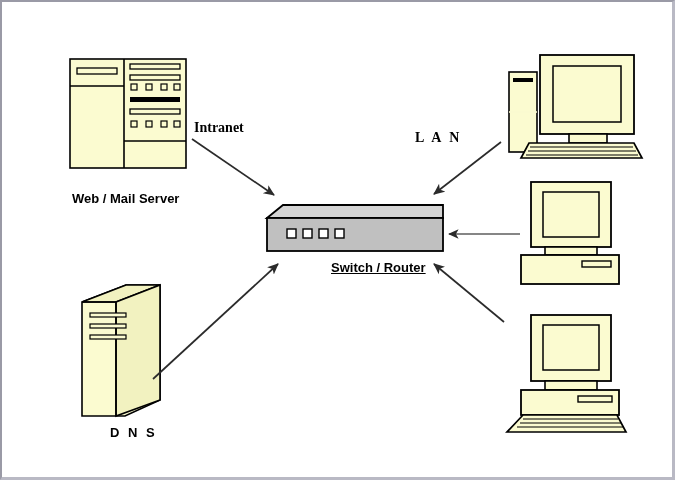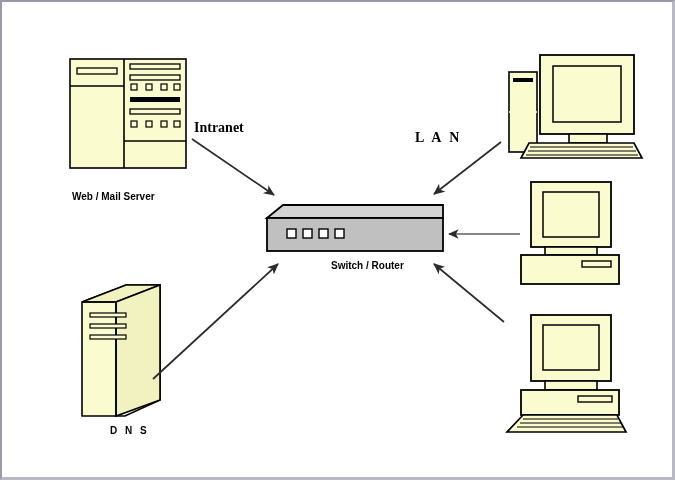--- a/index.html
+++ b/index.html
@@ -27,21 +27,21 @@
   #canvas {
     position: absolute;
     inset: 0;
     width: 675px;
     height: 480px;
   }
   .node-label {
     position: absolute;
     font-family: "Liberation Sans", sans-serif;
     font-weight: bold;
-    font-size: 10px;
+    font-size: 13px;
     color: #000000;
     white-space: nowrap;
     line-height: 1;
   }
   .link-label {
     position: absolute;
     font-family: Liberation Serif, serif;
     font-weight: bold;
     font-size: 14px;
     color: #000000;
@@ -150,19 +150,19 @@
       <line x1="518" y1="232" x2="447" y2="232" stroke="#5e5e5e" stroke-width="1.6" marker-end="url(#arrowhead)"></line>
 
       <line x1="502" y1="320" x2="432" y2="262" stroke="#2b2b2b" stroke-width="1.7" marker-end="url(#arrowhead)"></line>
     </g>
   </svg>
 
   <div class="node-label" style="left:70px; top:190px;">Web / Mail Server</div>
 
   <div class="node-label spaced" style="left:108px; top:424px;">D N S</div>
 
-  <div class="node-label" style="left:329px; top:259px;">Switch / Router</div>
+  <div class="node-label" style="left:329px; top:259px;text-decoration:underline;">Switch / Router</div>
 
   <div class="link-label" style="left:192px; top:119px;">Intranet</div>
 
   <div class="link-label spaced" style="left:413px; top:129px;">L A N</div>
 
 </div>
 
 </body></html>

